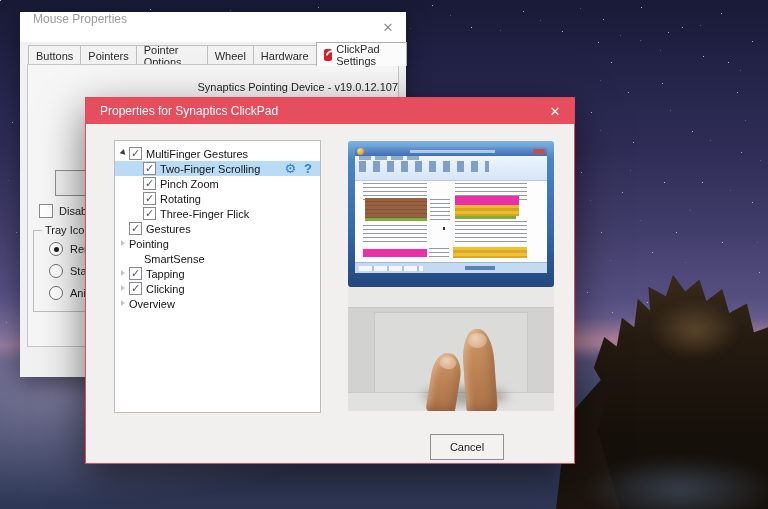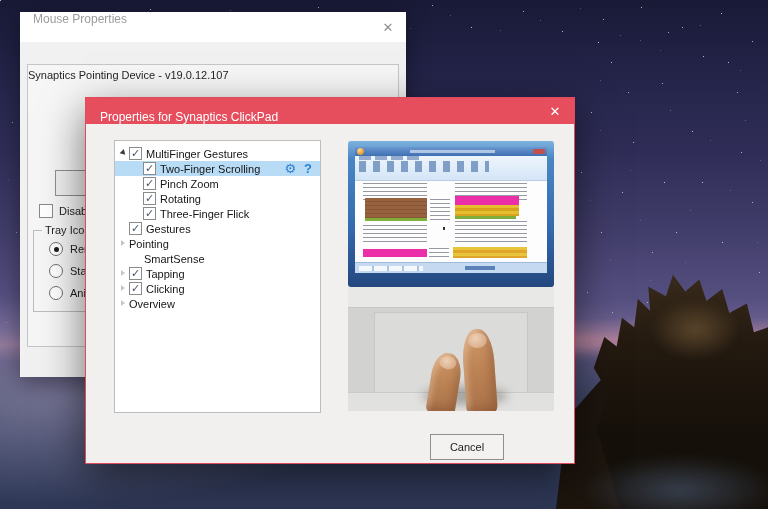--- a/index.html
+++ b/index.html
@@ -65,38 +65,38 @@
   #mouse-dlg .close{position:absolute;right:9px;top:7px;width:18px;height:16px;color:#8e8e8e;
        font-size:13px;display:flex;align-items:center;justify-content:center}
   .tabstrip{position:absolute;left:8px;top:33px;display:flex;align-items:flex-end}
   .tab{display:flex;align-items:center;gap:4px;padding:3px 7px 3px;background:#f2f2f2;
        border:1px solid #bfbfbf;border-bottom:none;margin-right:-1px;color:#2b2b2b;height:14px}
   .tab.active{background:#fbfbfb;height:17px;margin-top:-3px;position:relative;z-index:2;border-color:#b0b0b0}
   .syn-logo{width:12px;height:12px;border-radius:2px;background:#d41f2c;position:relative;overflow:hidden}
   .syn-logo::before{content:"";position:absolute;left:2px;top:1px;width:8px;height:9px;border-radius:50%;
        border:2px solid #fff;border-left-color:transparent;border-bottom-color:transparent;transform:rotate(-35deg)}
   .tabpage{position:absolute;left:7px;top:52px;width:370px;height:281px;background:#f6f6f6;border:1px solid #c6c6c6}
-  .device-label{position:absolute;left:0;right:0;top:4px;text-align:left;color:#1f1f1f}
+  .device-label{position:absolute;left:0;right:0;top:16px;text-align:right;color:#1f1f1f}
   .frag-btn{position:absolute;left:35px;top:158px;width:72px;height:24px;background:#f0f0f0;border:1px solid #8f8f8f}
   .chk-row{position:absolute;left:19px;top:192px;display:flex;align-items:center;gap:6px}
   .cbox{width:12px;height:12px;background:#fff;border:1px solid #8a8a8a;display:inline-flex;
         align-items:center;justify-content:center;flex:none}
   .cbox .mark{color:#44576b;font-size:11px;line-height:10px;margin-top:-1px}
   .groupbox{position:absolute;left:13px;top:218px;width:356px;height:80px;border:1px solid #bdbdbd}
   .groupbox>.glabel{position:absolute;left:8px;top:-7px;background:#f6f6f6;padding:0 3px;color:#1f1f1f}
   .radio-row{position:absolute;left:15px;display:flex;align-items:center;gap:7px}
   .radio{width:12px;height:12px;border-radius:50%;border:1px solid #6f6f6f;background:#fff;
          display:inline-flex;align-items:center;justify-content:center;flex:none}
   .radio .dot{width:5px;height:5px;border-radius:50%;background:#1c1c1c}
 
   
   #clickpad-dlg{left:85px;top:97px;width:488px;height:365px;border:1px solid #dd4b5c;
        background:#f1f0ef;box-shadow:0 14px 40px rgba(0,0,0,.55)}
   #clickpad-dlg .titlebar{position:absolute;left:0;top:0;right:0;height:26px;background:#e64e5e;
-       display:flex;align-items:flex-end}
+       display:flex;align-items:center}
   #clickpad-dlg .title{margin-left:14px;color:#fff;font-size:12px}
   #clickpad-dlg .close{position:absolute;right:8px;top:4px;width:22px;height:18px;color:#fff;
        font-size:13px;display:flex;align-items:center;justify-content:center}
 
   
   #tree{position:absolute;left:28px;top:42px;width:207px;height:273px;background:#fff;
         border:1px solid #bdbdbd;padding-top:5px;box-sizing:border-box;overflow:hidden}
   .trow{display:flex;align-items:center;height:15px;font-size:11px;color:#151515}
   .trow.sel{background:#b8dcf5}
   .expander{width:11px;height:11px;position:relative;flex:none}
@@ -169,20 +169,41 @@
   <div class="rock-main"></div>
   <div class="rock-light"></div>
   <div class="sea-mist2"></div>
 </div>
 
 <div class="win" id="mouse-dlg">
   <div class="titlebar">
     <span class="title">Mouse Properties</span>
     <span class="close">✕</span>
   </div>
+  <div class="tabstrip" id="tabstrip">
+      <div class="tab">
+        <span>Buttons</span>
+      </div>
+      <div class="tab">
+        <span>Pointers</span>
+      </div>
+      <div class="tab">
+        <span>Pointer Options</span>
+      </div>
+      <div class="tab">
+        <span>Wheel</span>
+      </div>
+      <div class="tab">
+        <span>Hardware</span>
+      </div>
+      <div class="tab active">
+        <span class="syn-logo"></span>
+        <span>ClickPad Settings</span>
+      </div>
+    </div>
   <div class="tabpage">
     <div class="device-label">Synaptics Pointing Device - v19.0.12.107</div>
   </div>
   <div class="frag-btn"></div>
   <div class="chk-row">
     <span class="cbox"></span>
     <span>Disable</span>
   </div>
   <div class="groupbox">
     <span class="glabel">Tray Icon</span>

